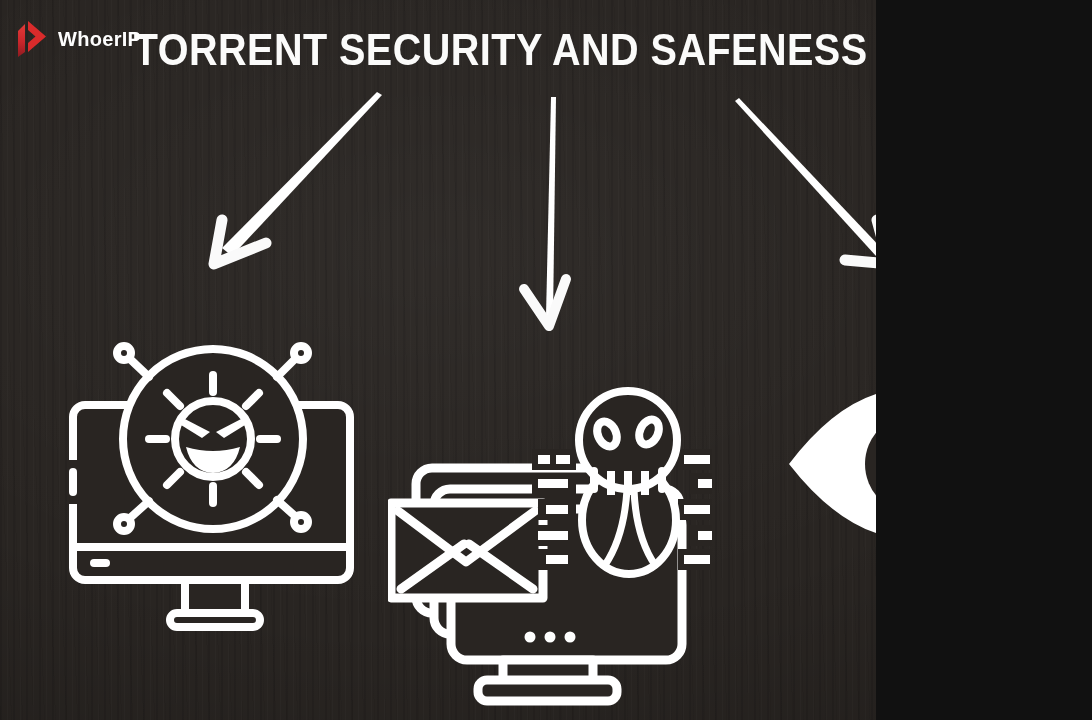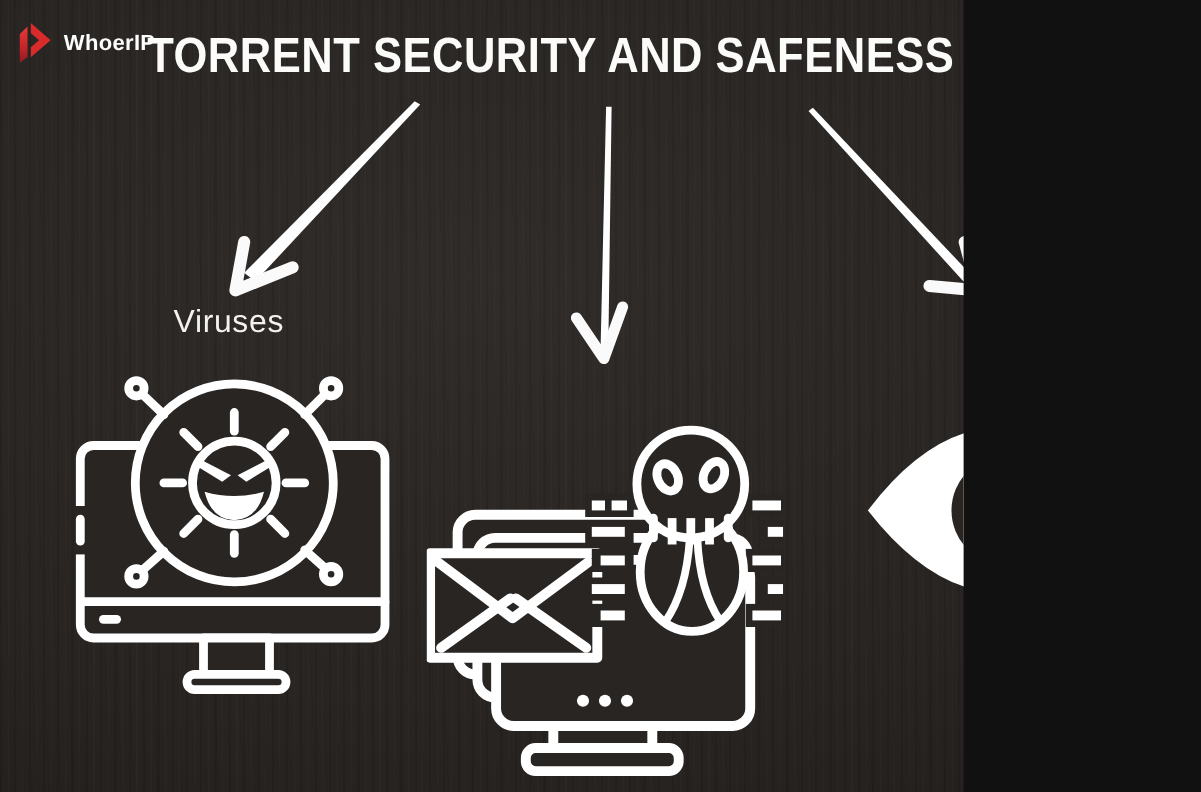--- a/index.html
+++ b/index.html
@@ -79,21 +79,20 @@
     <g>
       <polygon class="wf" points="551,97 556,97 553,317 546,316"></polygon>
       <polyline class="arr" style="stroke-width:10" points="524,289 549,326 566,279"></polyline>
     </g>
     <g>
       <polygon class="wf" points="735,101 739,98 884,251 877,257"></polygon>
       <polyline class="arr" points="877,220 889,264 845,260"></polyline>
     </g>
   </svg>
 
-  <div class="risk-label label-viruses">Viruses</div>
   <svg class="icon icon-viruses" width="300" height="310" viewBox="0 0 300 310">
     <g>
       <rect class="kost" x="15" y="73" width="277" height="175" rx="12"></rect>
       <line class="st" x1="15" y1="215" x2="292" y2="215"></line>
       <rect class="ko" x="9" y="128" width="12" height="44"></rect>
       <line class="st" x1="15" y1="140" x2="15" y2="160"></line>
       <line class="st" x1="36" y1="231" x2="48" y2="231"></line>
       <rect class="kost" x="127" y="248" width="60" height="37"></rect>
       <rect class="kost" x="112" y="281" width="90" height="14" rx="7"></rect>
     </g>

